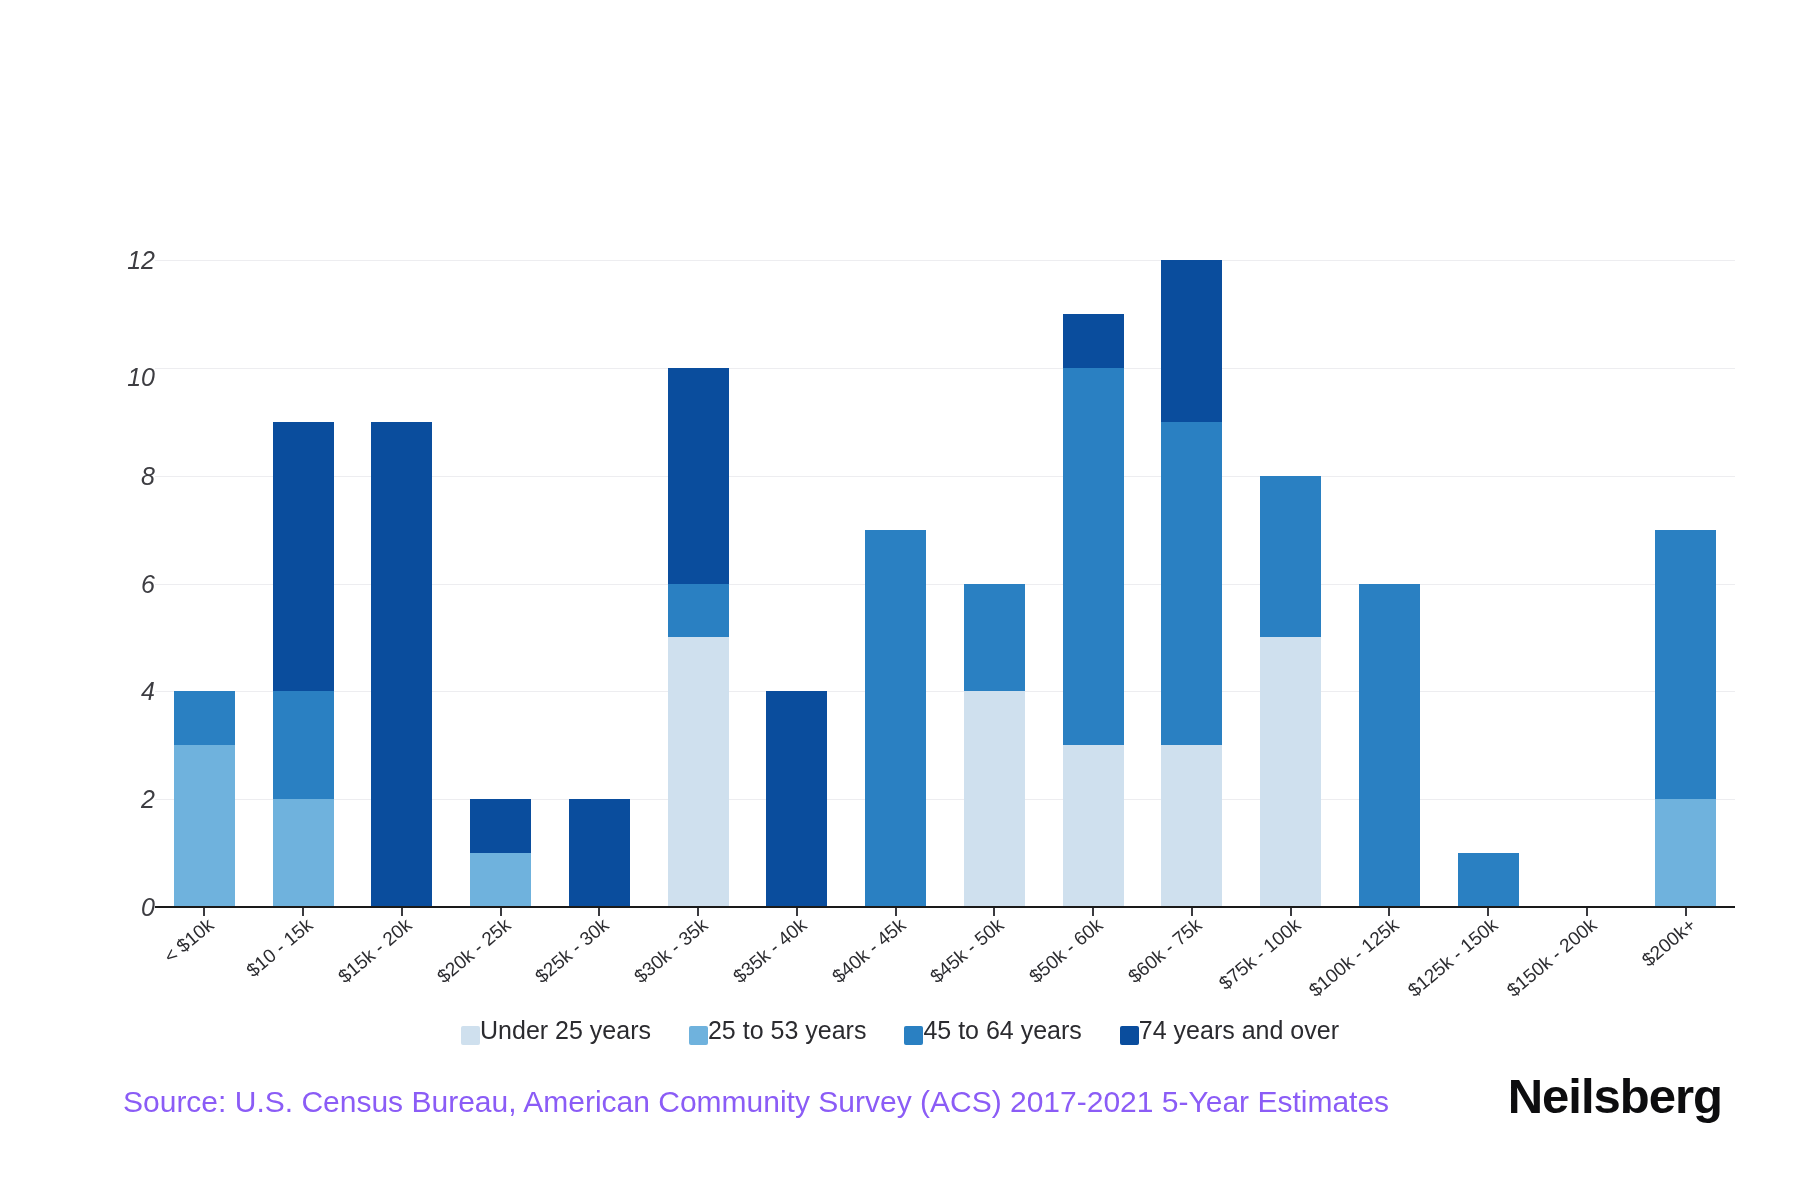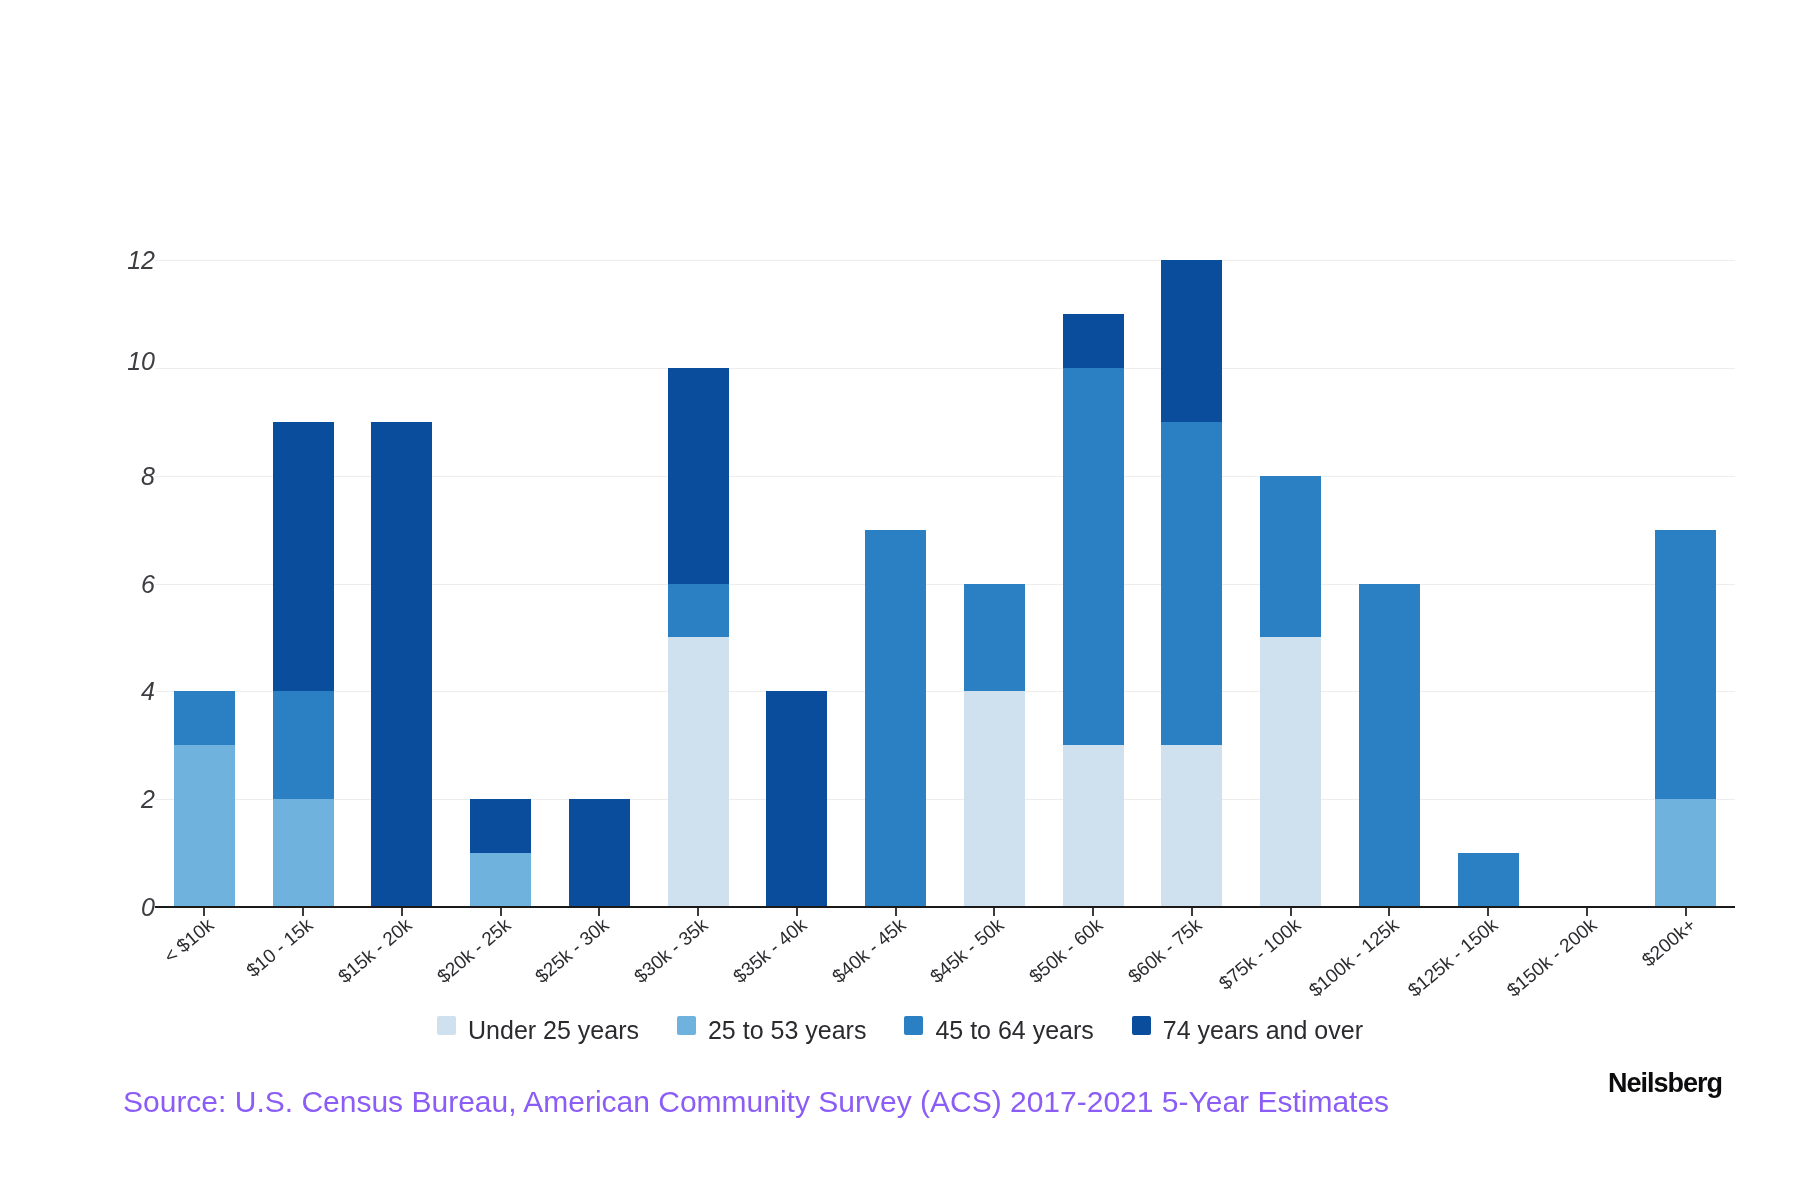--- a/index.html
+++ b/index.html
@@ -98,34 +98,34 @@
     font-family:"Liberation Sans", sans-serif;
   }
 
   
   .legend {
     position:absolute;
     left:0; right:0; top:1016px;
     display:flex; justify-content:center; align-items:center;
     gap:38px;
   }
-  .legend-item { display:flex; align-items:flex-start; gap:12px; }
+  .legend-item { display:flex; align-items:flex-end; }
   .legend-swatch { width:19px; height:19px; border-radius:2px; }
   .legend-text { font-size:25px; color:#2b2b2f; white-space:nowrap; }
 
   
   .source {
     position:absolute; left:88px; top:1085px;
     font-size:30px; color:#8b5cf6;
     white-space:nowrap;
     margin-left:35px;
   }
   .brand {
     position:absolute; right:78px; top:1068px;
-    font-size:27px; font-weight:700; color:#0d0d0f;
+    font-size:49px; font-weight:700; color:#0d0d0f;
     letter-spacing:-1px;
     font-family:"Liberation Sans", sans-serif;
   }
 </style>
 </head>
 <body>
 
 <div class="page">
 
 
@@ -137,21 +137,21 @@
         <div class="gridline" style="top: 215.667px;"></div>
         <div class="gridline" style="top: 107.833px;"></div>
         <div class="gridline" style="top: 0px;"></div>
       </div>
     <div id="yticks">
         <div class="ytick-wrap" style="top: 647px;">0</div>
         <div class="ytick-wrap" style="top: 539.167px;">2</div>
         <div class="ytick-wrap" style="top: 431.333px;">4</div>
         <div class="ytick-wrap" style="top: 323.5px;">6</div>
         <div class="ytick-wrap" style="top: 215.667px;">8</div>
-        <div class="ytick-wrap" style="top: 101px;">10</div>
+        <div class="ytick-wrap" style="top: 117px;">10</div>
         <div class="ytick-wrap" style="top: 0px;">12</div>
       </div>
     <div class="bars" id="bars">
         <div class="bar-slot">
           <div class="bar-stack">
             <div class="seg" style="height: 161.75px; background: rgb(111, 178, 221);"></div>
             <div class="seg" style="height: 53.9167px; background: rgb(42, 128, 194);"></div>
           </div>
           <div class="tick-mark"></div>
         </div>

